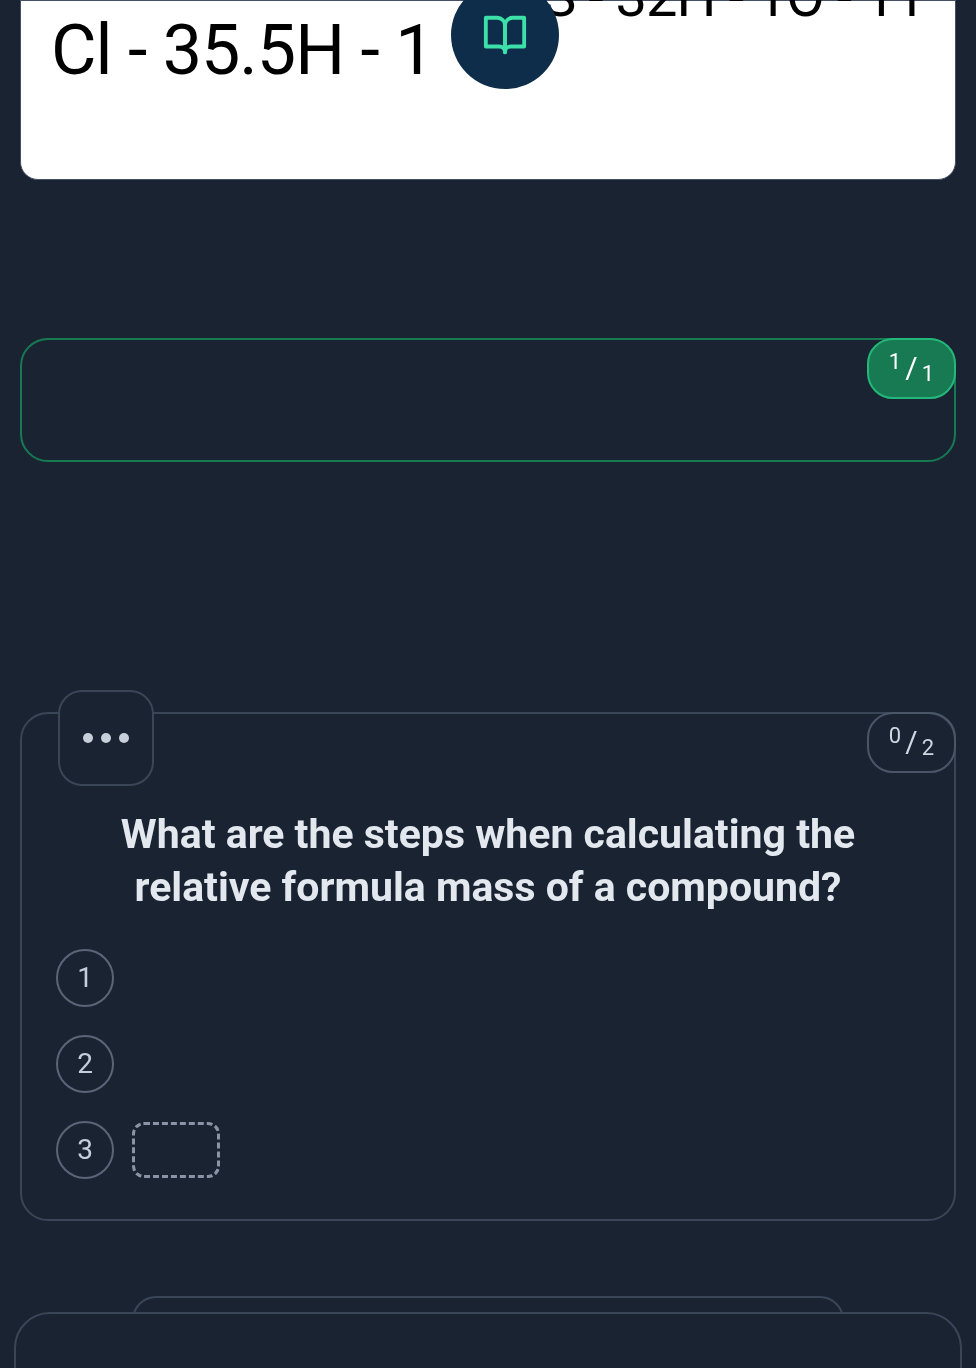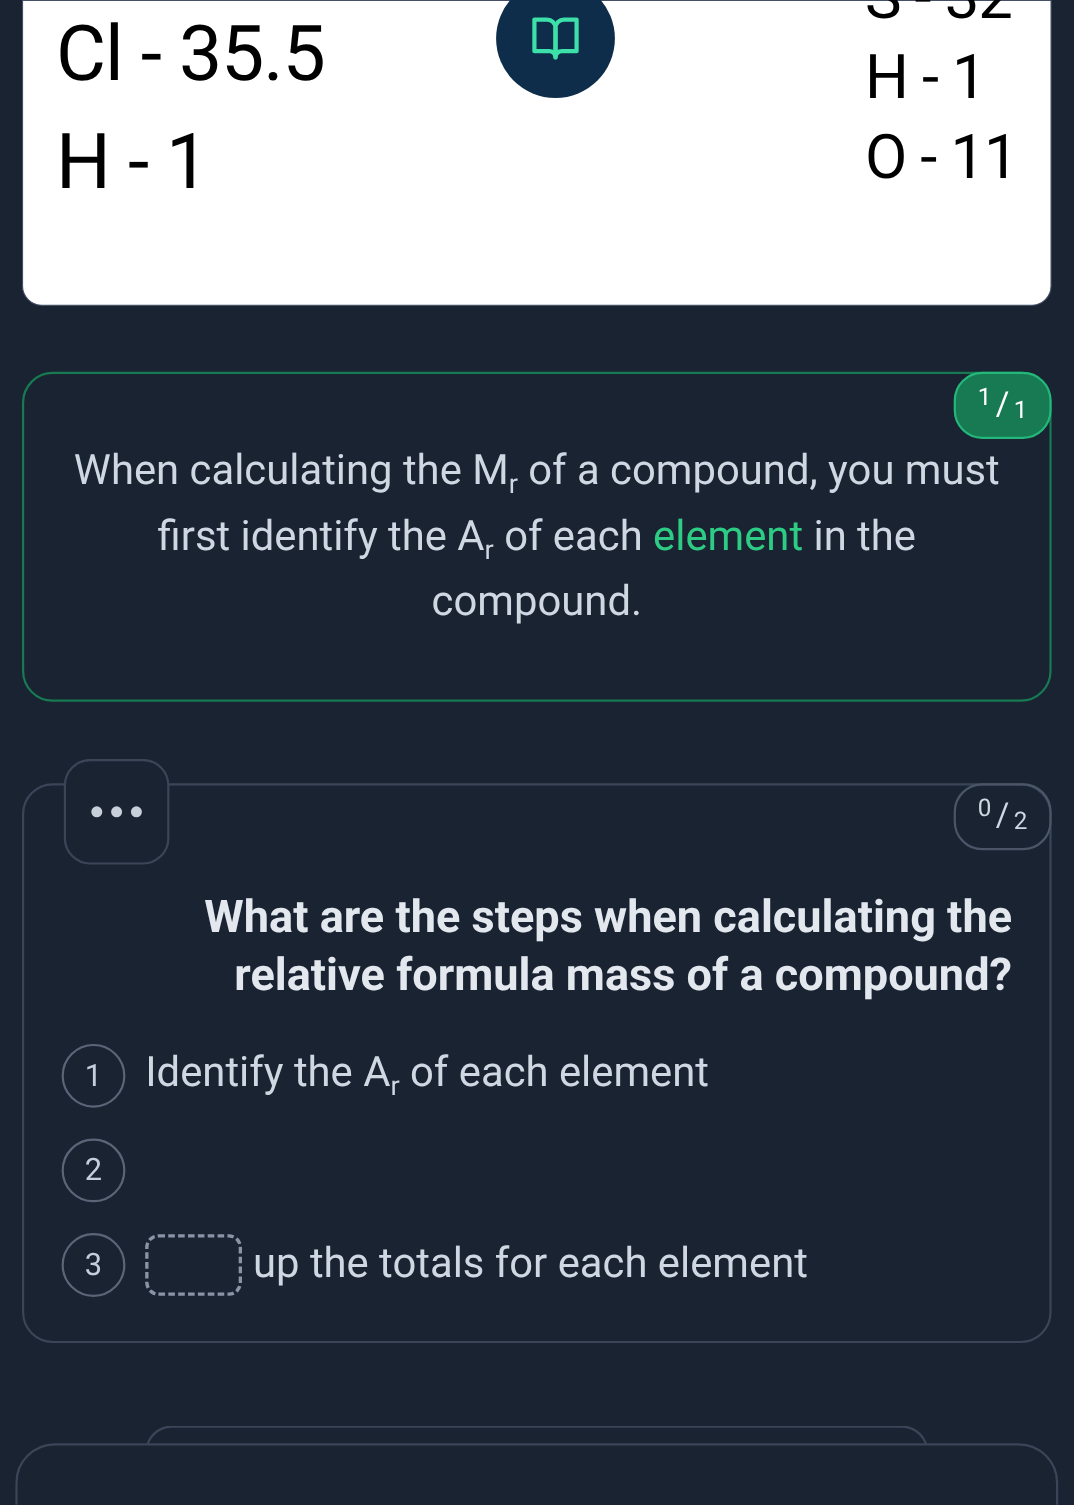--- a/index.html
+++ b/index.html
@@ -22,21 +22,21 @@
     border-radius: 0 0 18px 18px;
     padding: 0 30px 80px 30px;
     color: #000;
     border: 1px solid #445066;
   }
   .atomic-cols {
     display: flex;
     justify-content: space-between;
     position: relative;
   }
-  .atomic-col { display: flex; flex-direction: column; }
+  .atomic-col { display: flex; flex-direction: row; }
   .atomic-row {
     font-size: 70px;
     font-weight: 400;
     line-height: 1.4;
     letter-spacing: -1px;
     white-space: nowrap;
   }
   .right-col { margin-top: -40px; }
   .right-col .atomic-row { font-size: 56px; line-height: 1.3; }
   .badge-circle {
@@ -130,21 +130,21 @@
     align-items: center;
     gap: 4px;
   }
   .score-pill-gray .num { font-size: 22px; position: relative; top: -6px; }
   .score-pill-gray .den { font-size: 22px; position: relative; top: 6px; }
   .score-pill-gray .slash { font-size: 30px; }
 
   .question-text {
     font-size: 41px;
     font-weight: 700;
-    text-align: right;
+    text-align: center;
     color: #e3e8ef;
     line-height: 1.3;
     margin-bottom: 34px;
   }
 
   .steps { display: flex; flex-direction: column; gap: 28px; }
   .step-row {
     display: flex;
     align-items: center;
     gap: 18px;
@@ -225,51 +225,44 @@
     </div>
   </div>
 </div>
 
 <div class="feedback-card">
   <div class="score-pill">
     <span class="num">1</span>
     <span class="slash">/</span>
     <span class="den">1</span>
   </div>
-  <p class="feedback-text">
-    <span>When calculating the M</span><span class="sub">r</span><span> of a compound, you must first identify the A</span><span class="sub">r</span><span> of each </span><span class="highlight-green">element</span><span> in the compound.</span>
-  </p>
 </div>
 
 <div class="question-card">
   <div class="kebab-btn">
     <span class="kebab-dot"></span>
     <span class="kebab-dot"></span>
     <span class="kebab-dot"></span>
   </div>
   <div class="score-pill-gray">
     <span class="num">0</span>
     <span class="slash">/</span>
     <span class="den">2</span>
   </div>
   <h2 class="question-text">What are the steps when calculating the relative formula mass of a compound?</h2>
   <div class="steps">
     <div class="step-row">
       <div class="step-num">1</div>
-      <div class="step-line">
-        <span><span>Identify the A</span><span class="sub">r</span><span> of each element</span></span>
-      </div>
     </div>
     <div class="step-row">
       <div class="step-num">2</div>
     </div>
     <div class="step-row">
       <div class="step-num">3</div>
       <div class="step-line">
         <span class="blank small"></span>
-        <span> up the totals for each element</span>
       </div>
     </div>
   </div>
 </div>
 
 <div class="bottom-inner-tab"></div>
 <div class="bottom-bar"></div>
 
 </body></html>

